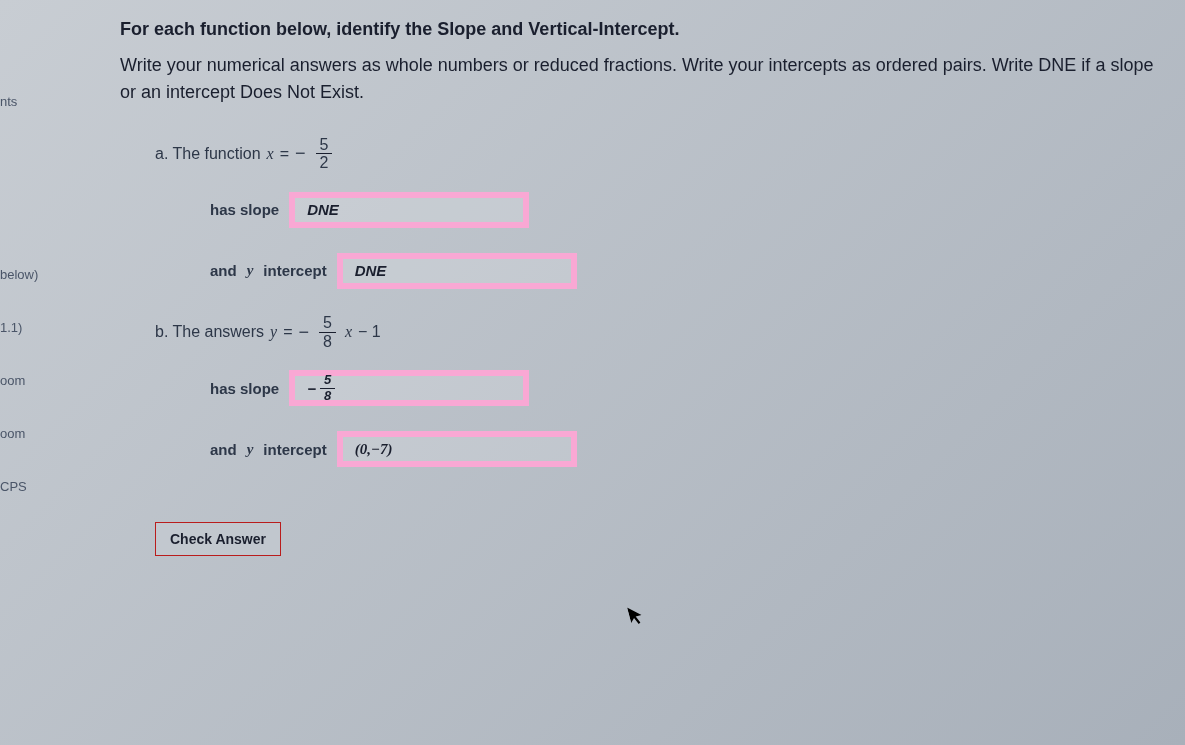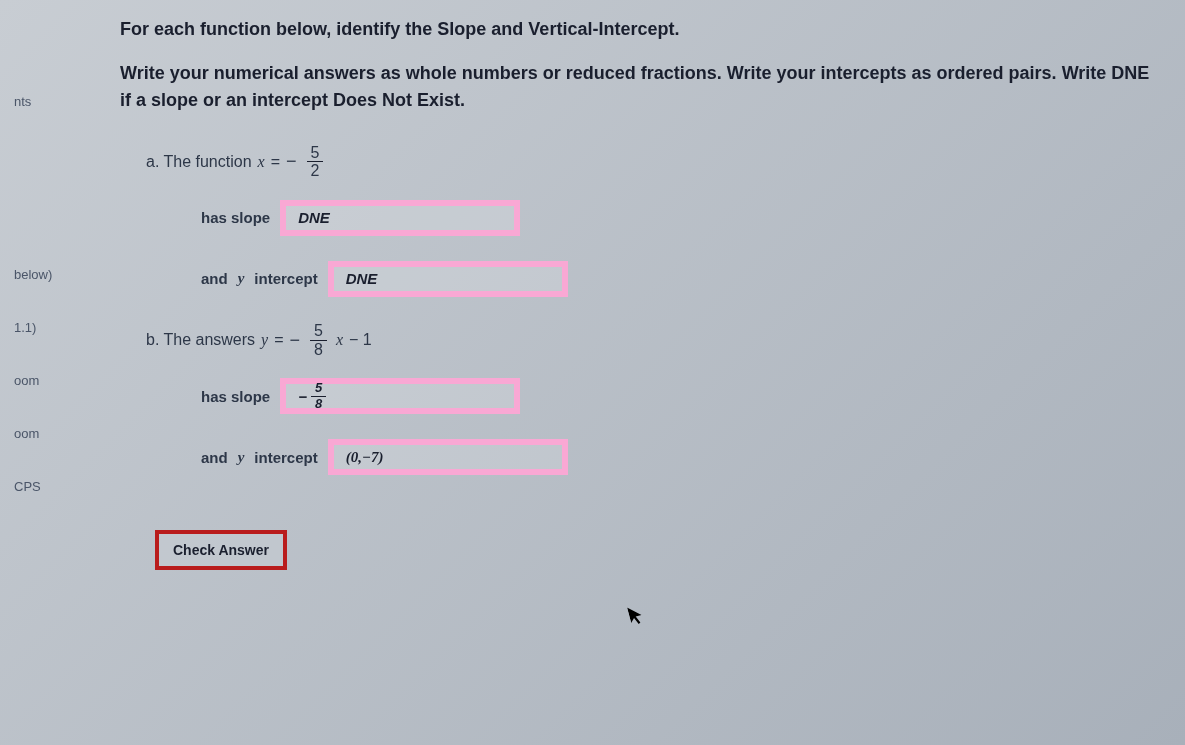--- a/index.html
+++ b/index.html
@@ -23,46 +23,46 @@
       height: 100%;
       display: flex;
       flex-direction: column;
       padding-top: 90px;
       gap: 30px;
     }
     .sidebar-item {
       color: #4a5568;
       font-size: 13px;
       font-weight: 500;
-      padding: 4px 14px;
+      padding: 4px 0;
       cursor: pointer;
       text-align: left;
       white-space: nowrap;
     }
     .main {
       position: absolute;
       left: 120px;
       top: 15px;
       right: 30px;
       color: #1a1f2e;
     }
     .instructions {
       font-size: 18px;
       font-weight: 600;
       line-height: 1.6;
-      margin-bottom: 16px;
+      margin-bottom: 8px;
     }
     .instructions2 {
       font-size: 18px;
-      font-weight: 700;
+      font-weight: 400;
       line-height: 1.5;
       margin-bottom: 30px;
     }
     .question-block {
-      margin-left: 26px;
+      margin-left: 35px;
       margin-bottom: 25px;
     }
     .question-label {
       font-size: 16px;
       color: #2d3748;
       font-weight: 500;
       display: flex;
       align-items: center;
       gap: 6px;
       margin-bottom: 20px;
@@ -110,21 +110,21 @@
     }
     .math-var {
       font-style: italic;
       font-family: "Times New Roman", serif;
     }
     .check-btn {
       margin-top: 30px;
       margin-left: 35px;
       padding: 8px 14px;
       background: rgba(200,205,212,0.5);
-      border: 4px solid #b91c1c;
+      border: 1px solid #b91c1c;
       font-size: 14px;
       font-weight: 600;
       color: #1a1f2e;
       cursor: pointer;
     }
     .cursor-arrow {
       position: absolute;
       left: 630px;
       top: 605px;
       font-size: 18px;

